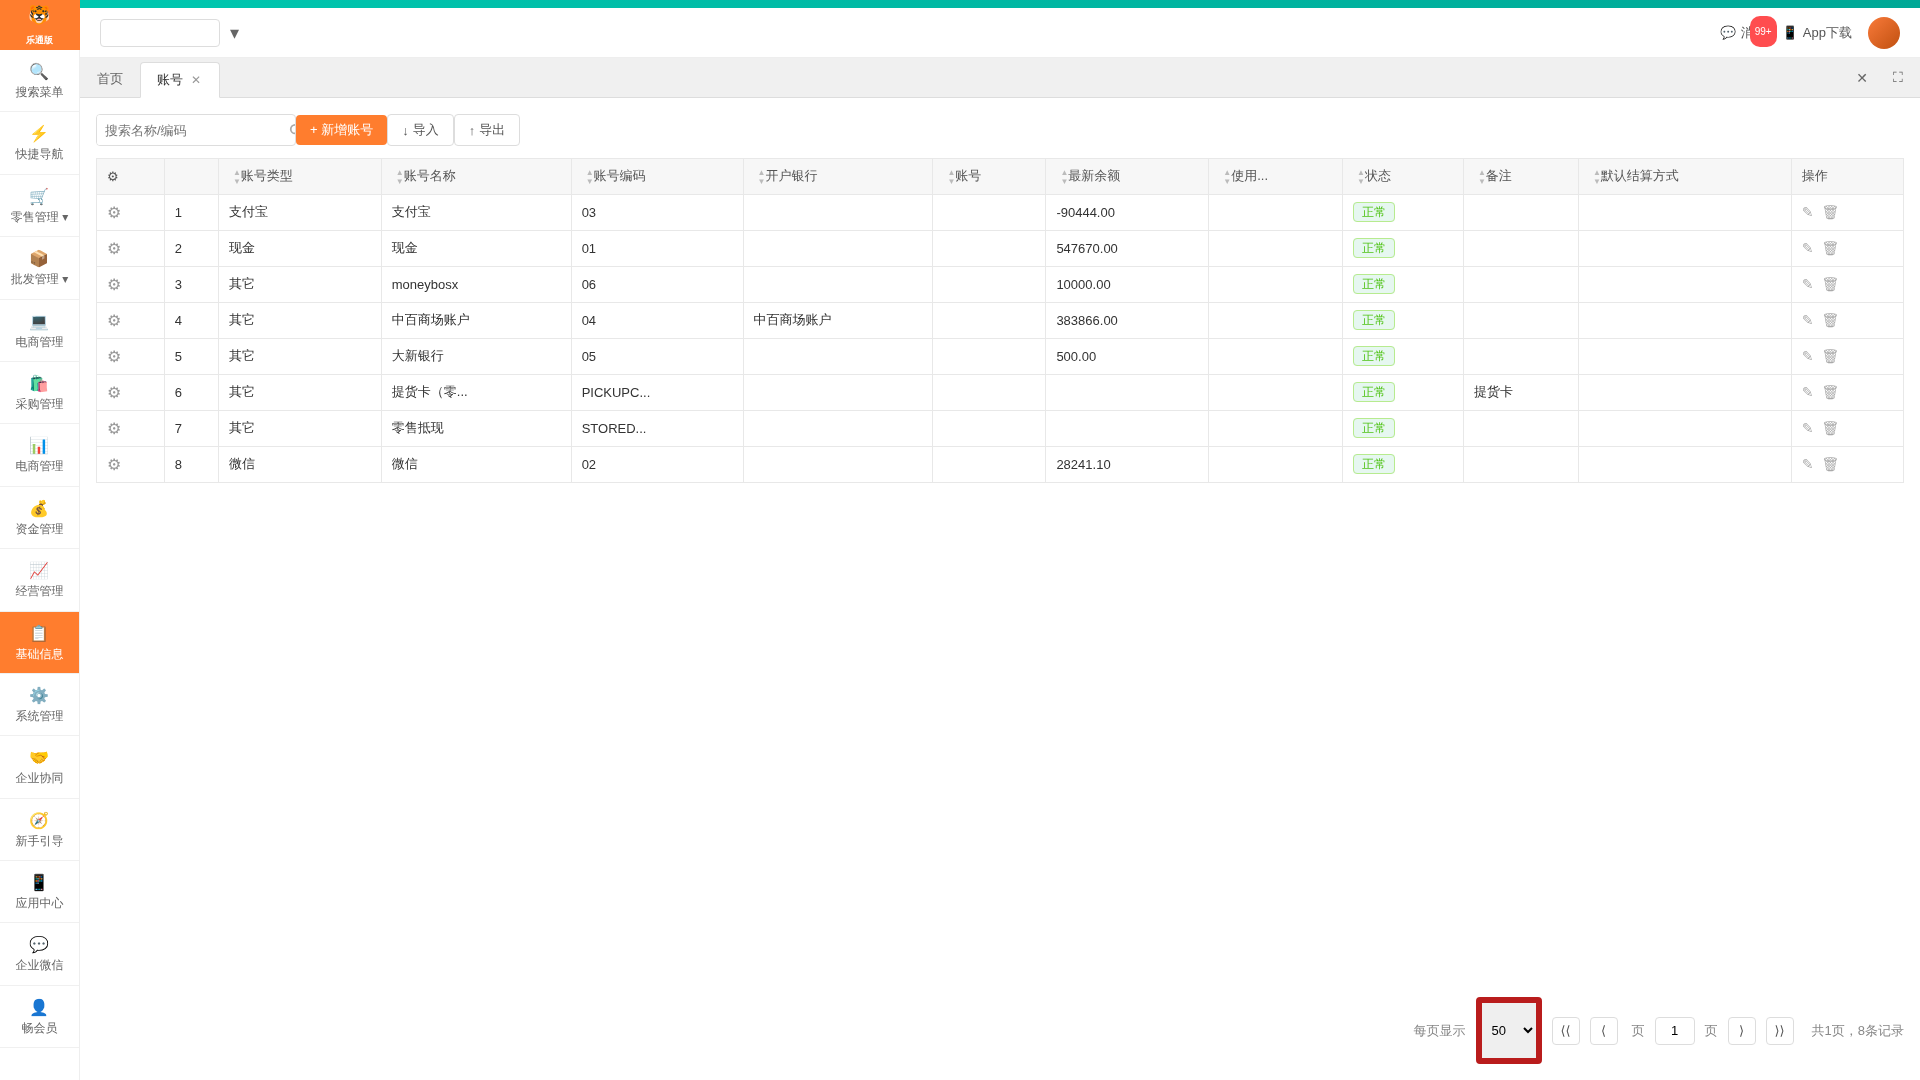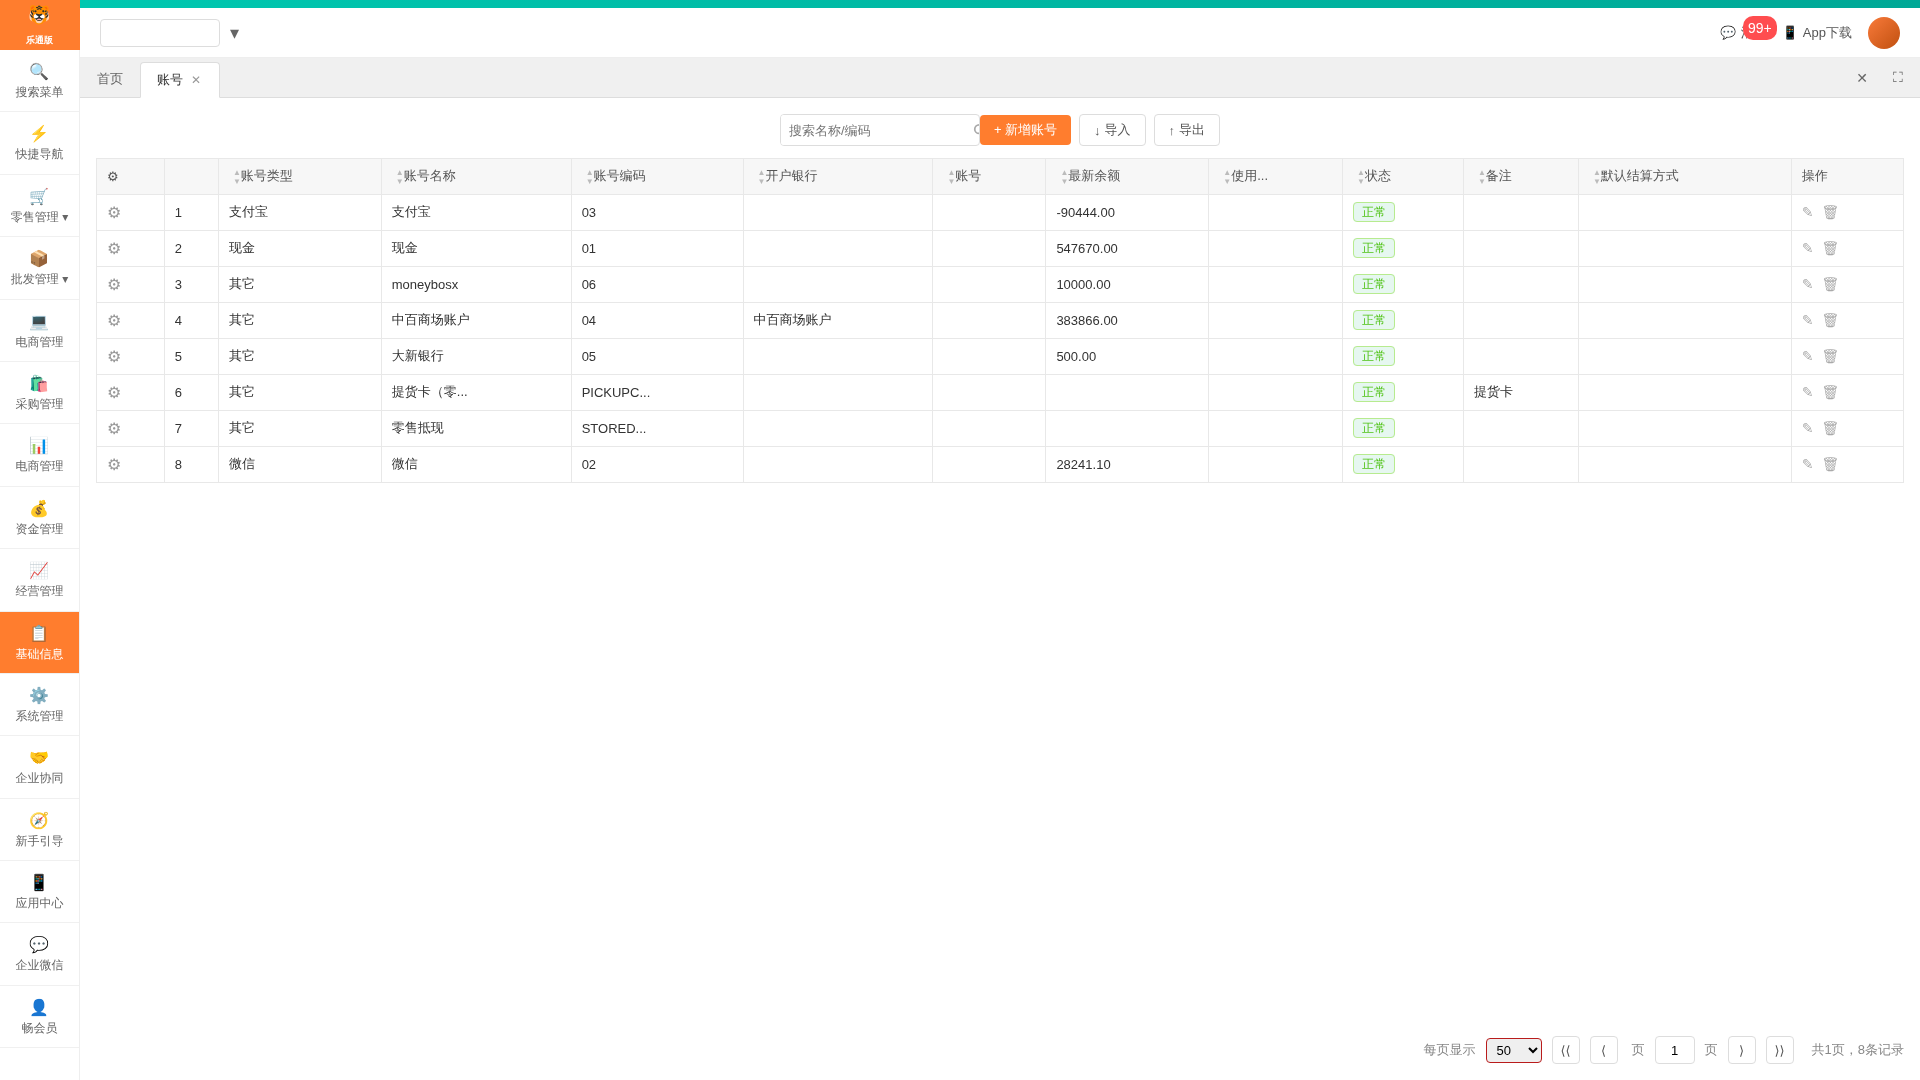--- a/index.html
+++ b/index.html
@@ -101,22 +101,22 @@
       gap: 4px;
       cursor: pointer;
       color: #555;
       font-size: 13px;
       position: relative;
     }
     .badge {
       background: #ff4d4f;
       color: white;
       border-radius: 10px;
-      font-size: 14px;
-      padding: 4px 5px;
+      font-size: 10px;
+      padding: 10px 5px;
       position: absolute;
       top: -8px;
       right: -10px;
     }
     .app-download {
       display: flex;
       align-items: center;
       gap: 4px;
       cursor: pointer;
       color: #555;
@@ -193,21 +193,21 @@
       overflow: auto;
       padding: 16px;
       display: flex;
       flex-direction: column;
     }
 
     
     .toolbar {
       display: flex;
       align-items: center;
-      justify-content: center;
+      justify-content: flex-start;
       margin-bottom: 12px;
     }
     .search-input-wrap {
       display: flex;
       align-items: center;
       border: 1px solid #ddd;
       border-radius: 4px;
       overflow: hidden;
       width: 200px;
       height: 32px;
@@ -227,21 +227,21 @@
       border: none;
       cursor: pointer;
       display: flex;
       align-items: center;
       justify-content: center;
       color: #aaa;
     }
     .toolbar-right {
       display: flex;
       align-items: center;
-      gap: 8px;
+      gap: 0;
     }
     .btn-primary {
       background: #ff7d2e;
       color: white;
       border: none;
       border-radius: 4px;
       padding: 6px 14px;
       cursor: pointer;
       font-size: 13px;
       display: flex;
@@ -314,23 +314,23 @@
       display: flex;
       align-items: center;
       justify-content: flex-end;
       padding: 12px 0 0 0;
       gap: 10px;
       font-size: 13px;
       color: #555;
       flex-shrink: 0;
     }
     .page-size-select {
-      border: 1px solid #b91c1c;
+      border: 6px solid #b91c1c;
       border-radius: 4px;
-      padding: 3px 6px;
+      padding: 19px 6px;
       font-size: 13px;
       cursor: pointer;
     }
     .page-btn {
       width: 28px;
       height: 28px;
       border: 1px solid #ddd;
       background: white;
       border-radius: 4px;
       cursor: pointer;

